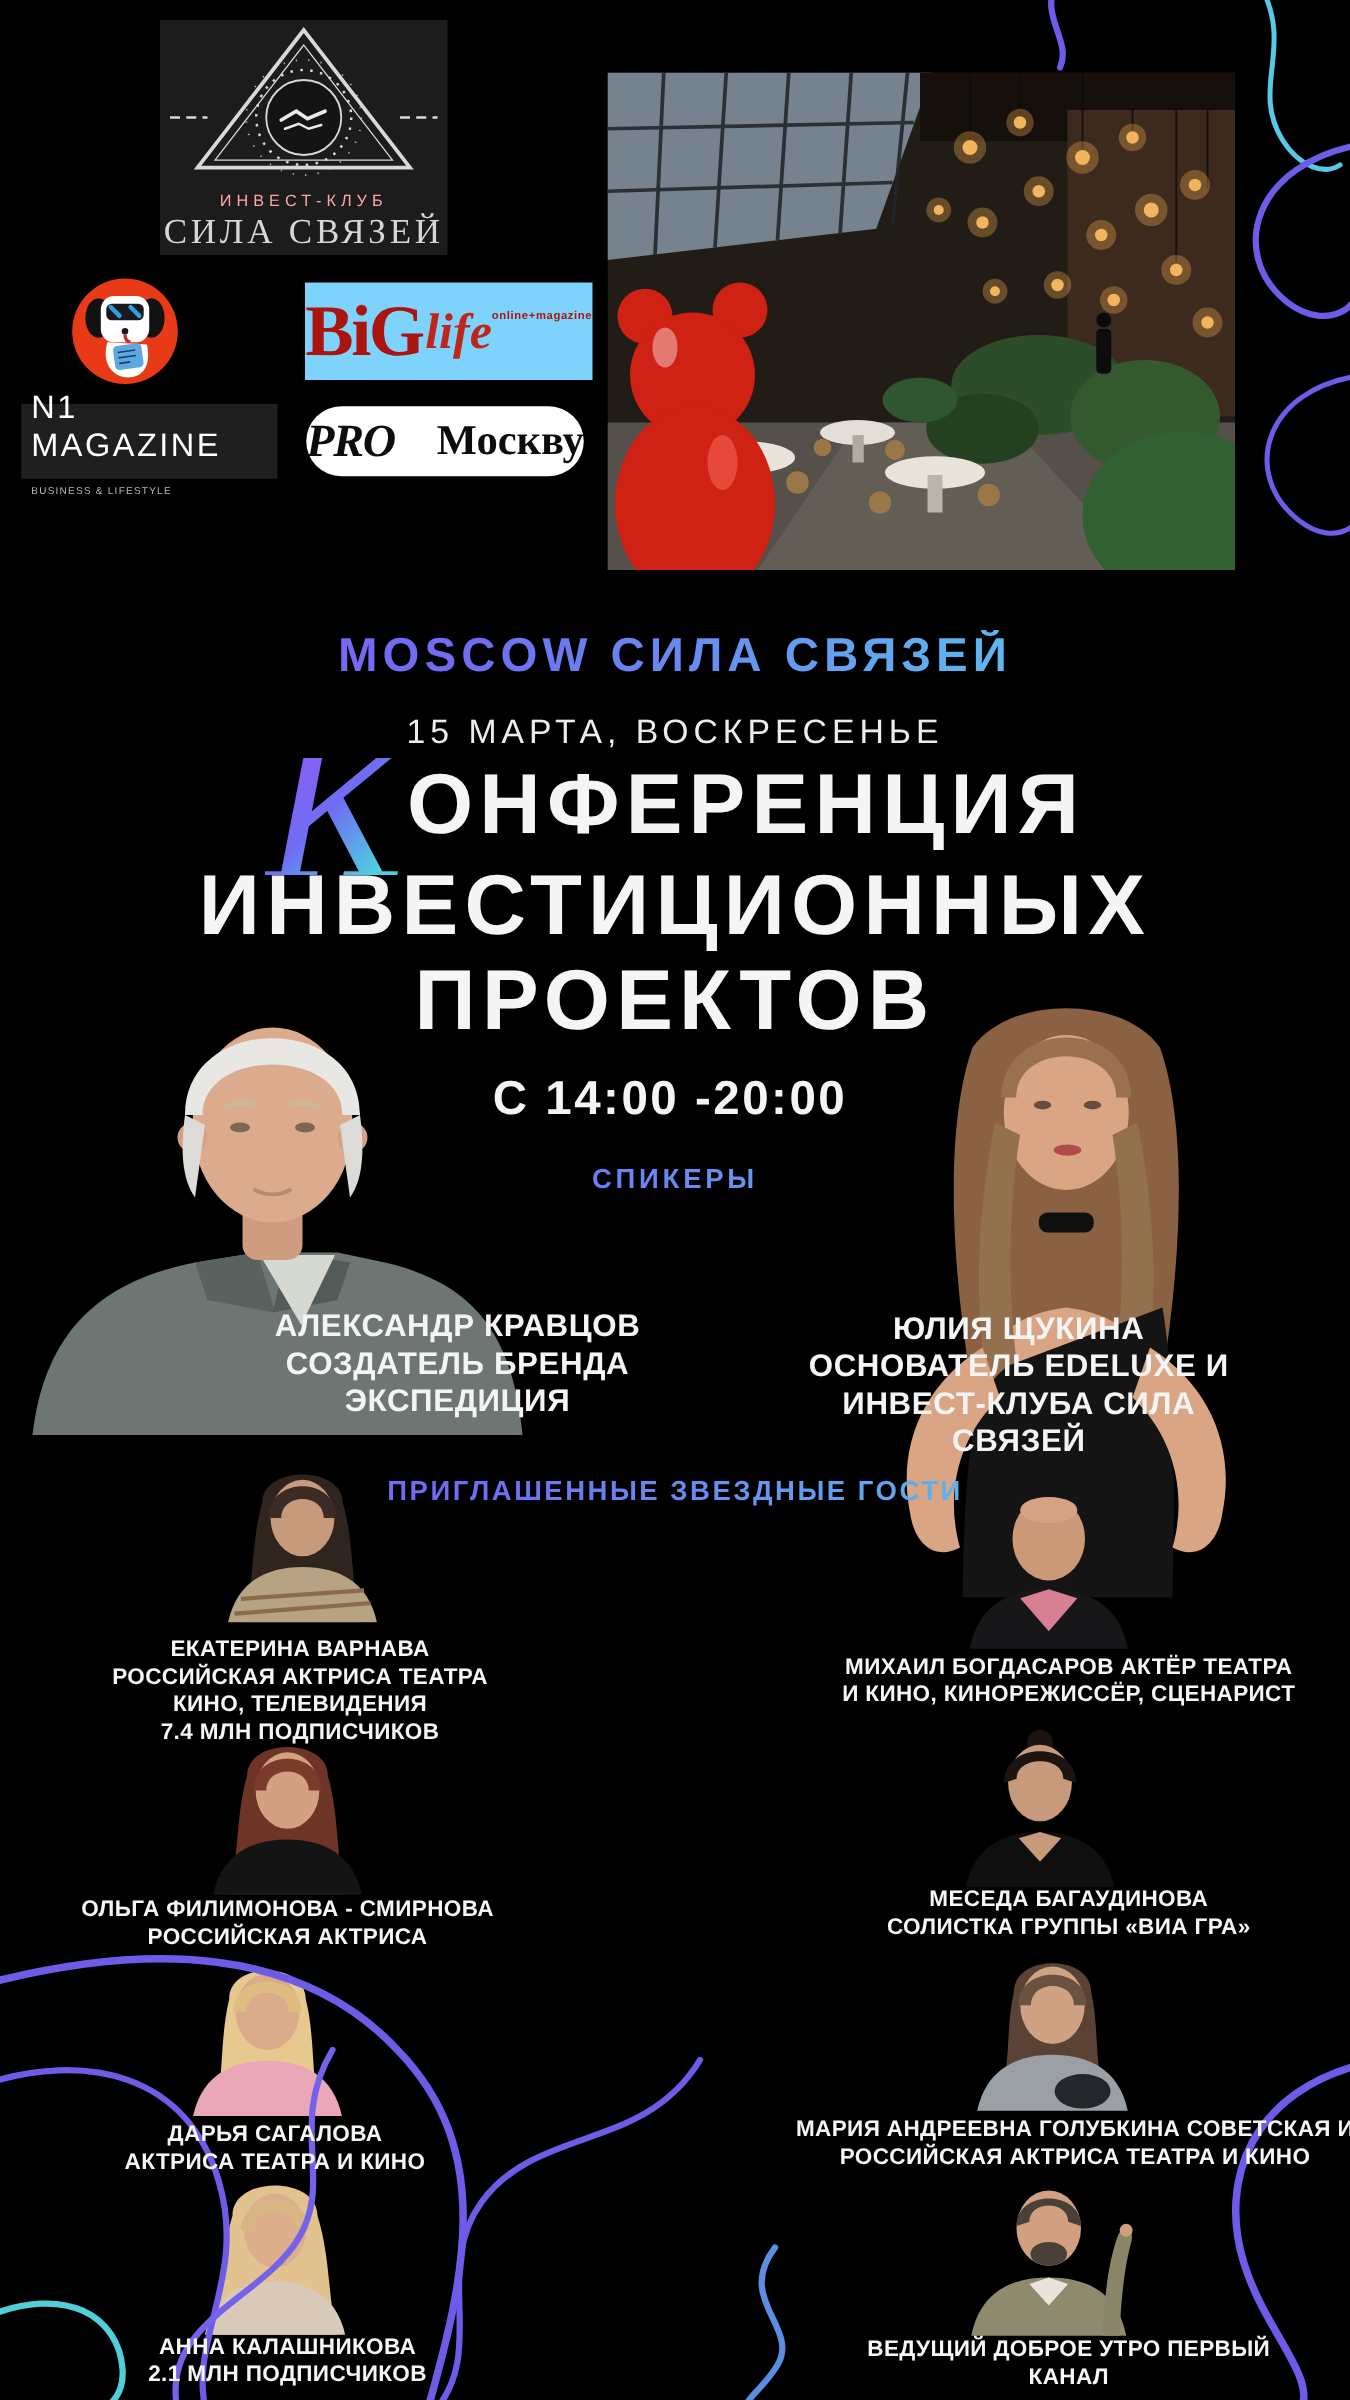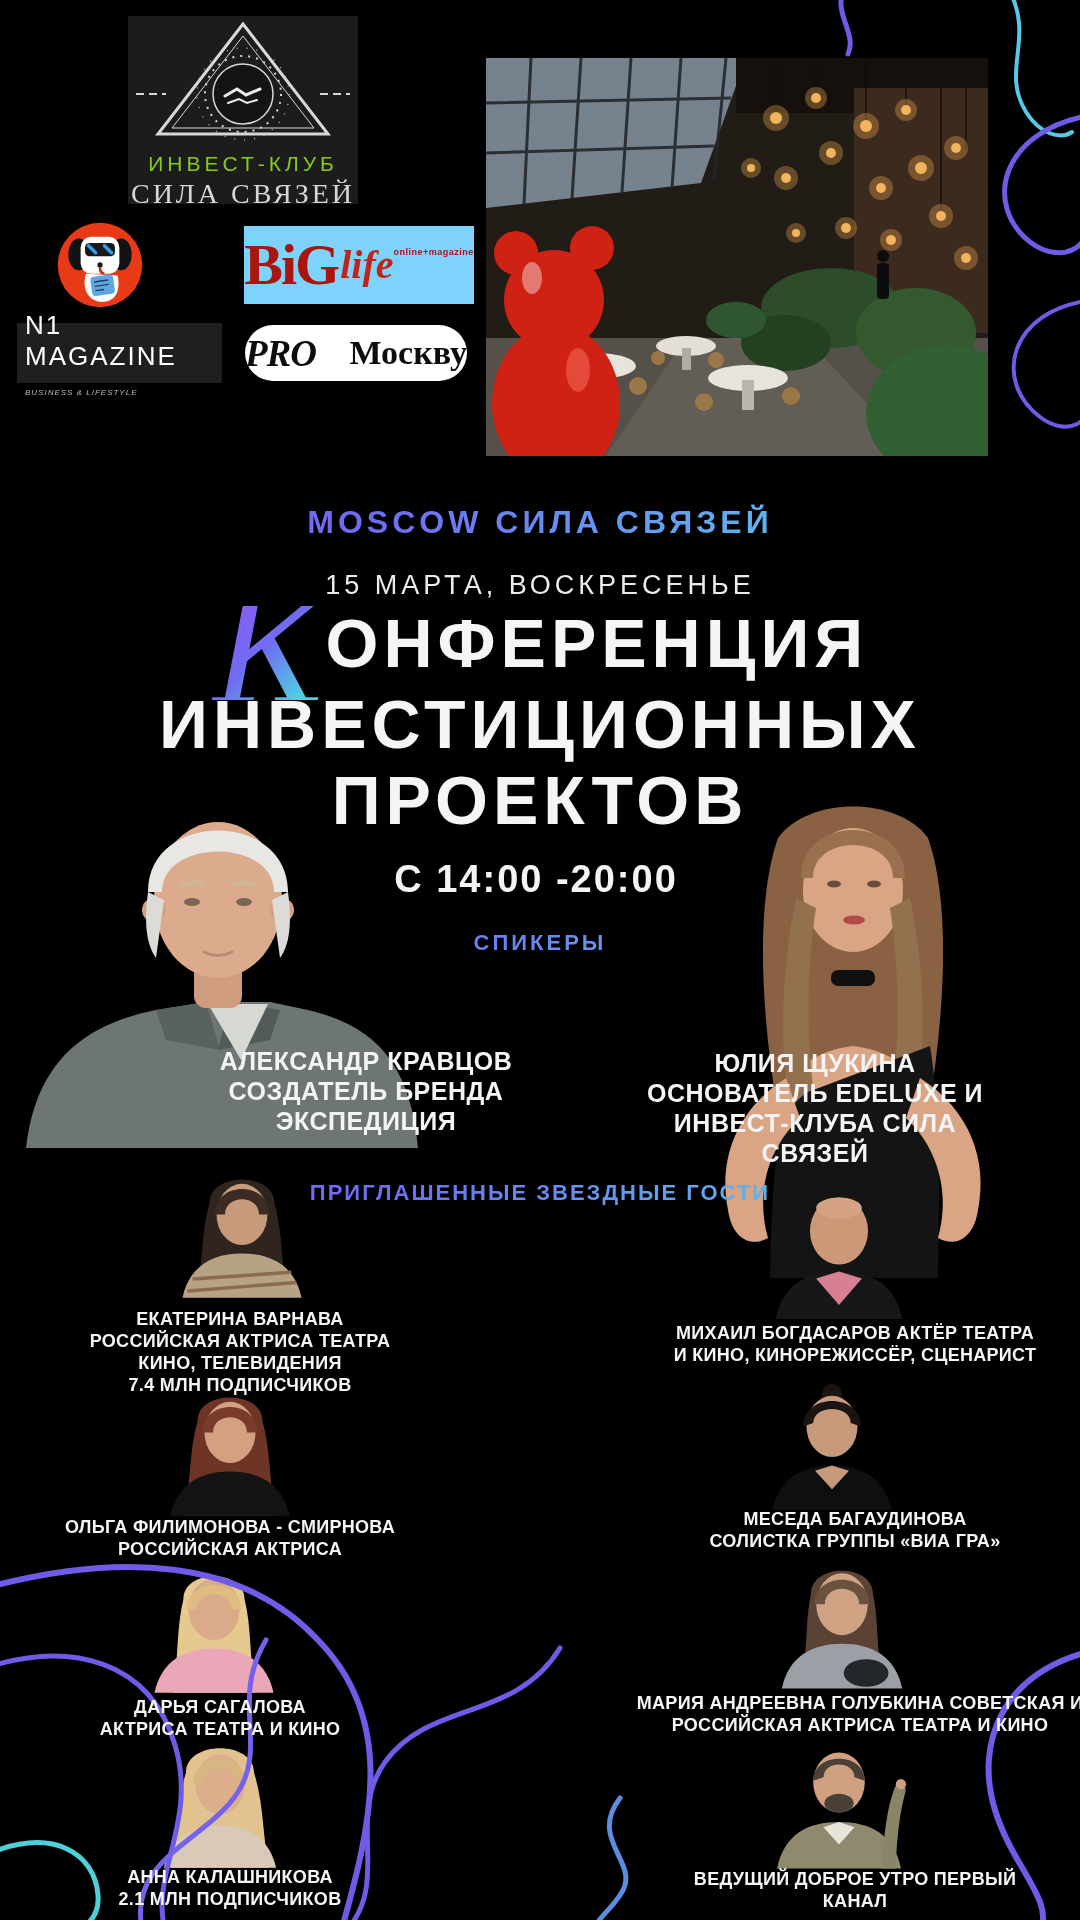--- a/index.html
+++ b/index.html
@@ -3,44 +3,44 @@
 <meta charset="utf-8">
 <style>
   html,body{margin:0;padding:0;background:#000;}
   .poster{position:relative;width:1080px;height:1920px;background:#000;overflow:hidden;
           font-family:"Liberation Sans",sans-serif;color:#f4f4f4;}
   .abs{position:absolute;}
   .z1{z-index:1}.z2{z-index:2}.z3{z-index:3}.z4{z-index:4}
 
   
   .club-box{left:128px;top:16px;width:230px;height:188px;background:#1c1c1c;text-align:center;}
-  .club-label{margin-top:4px;font-size:21px;letter-spacing:4px;color:#84cc16;}
+  .club-label{margin-top:4px;font-size:13px;letter-spacing:4px;color:#fca5a5;}
   .club-name{font-family:"Liberation Serif",serif;font-size:28px;letter-spacing:3px;color:#d6d6d6;margin-top:2px;}
 
   .big-box{left:244px;top:226px;width:230px;height:78px;background:#7dd3fc;display:flex;align-items:center;justify-content:center;}
   .big-main{font-family:"Liberation Serif",serif;font-weight:bold;font-size:58px;color:#ab1510;line-height:1;letter-spacing:-2px;}
   .big-life-wrap{display:flex;flex-direction:row;align-items:flex-start;margin-left:2px;text-align:center;}
   .big-life{font-family:"Liberation Serif",serif;font-style:italic;font-weight:bold;font-size:40px;color:#c0251b;line-height:0.9;}
   .big-tag{font-size:9px;color:#ab1510;font-weight:bold;letter-spacing:0.5px;}
 
   .n1-box{left:17px;top:323px;width:205px;height:60px;background:#1f1f1f;padding-left:8px;box-sizing:border-box;
           display:flex;flex-direction:column;justify-content:center;}
   .n1-name{font-size:26px;color:#fff;letter-spacing:2px;font-weight:400;}
-  .n1-tag{font-size:8px;color:#b9b9b9;letter-spacing:1px;margin-top:16px;font-style:italic;}
+  .n1-tag{font-size:8px;color:#b9b9b9;letter-spacing:1px;margin-top:16px;}
 
   .pro-pill{left:245px;top:325px;width:222px;height:56px;background:#fff;border-radius:28px;
             display:flex;align-items:center;justify-content:space-between;color:#0d0d0d;}
   .pro-script{font-family:"Liberation Serif",serif;font-style:italic;font-weight:bold;font-size:37px;letter-spacing:-1px;}
   .pro-rest{font-family:"Liberation Serif",serif;font-weight:bold;font-size:34px;}
 
   
   .grad-text{background:linear-gradient(90deg,#8a5cf6 0%,#6f6df2 35%,#5fb0ee 70%,#62d8e8 100%);
              -webkit-background-clip:text;background-clip:text;color:transparent;}
 
-  .moscow-title{left:0;top:504px;width:1080px;text-align:center;font-size:32px;font-weight:800;letter-spacing:4px;}
+  .moscow-title{left:0;top:504px;width:1080px;text-align:center;font-size:38px;font-weight:800;letter-spacing:4px;}
   .date-line{left:0;top:570px;width:1080px;text-align:center;font-size:27px;letter-spacing:4px;color:#ececec;font-weight:400;}
 
   .heading{left:0;top:600px;width:1080px;text-align:center;font-weight:700;color:#f5f5f5;}
   .h-line{font-size:68px;line-height:76px;letter-spacing:5px;}
   .h-line1{display:flex;align-items:flex-start;justify-content:center;height:100px;}
   .script-k{font-family:"DejaVu Serif",serif;font-style:italic;font-weight:400;font-size:152px;line-height:0.62;
             margin-right:-4px;transform:translateY(6px);
             background:linear-gradient(135deg,#8a5cf6 10%,#6f6df2 45%,#4fd0e0 85%);
             -webkit-background-clip:text;background-clip:text;color:transparent;}
   .h-rest{font-size:68px;line-height:86px;letter-spacing:5px;}

